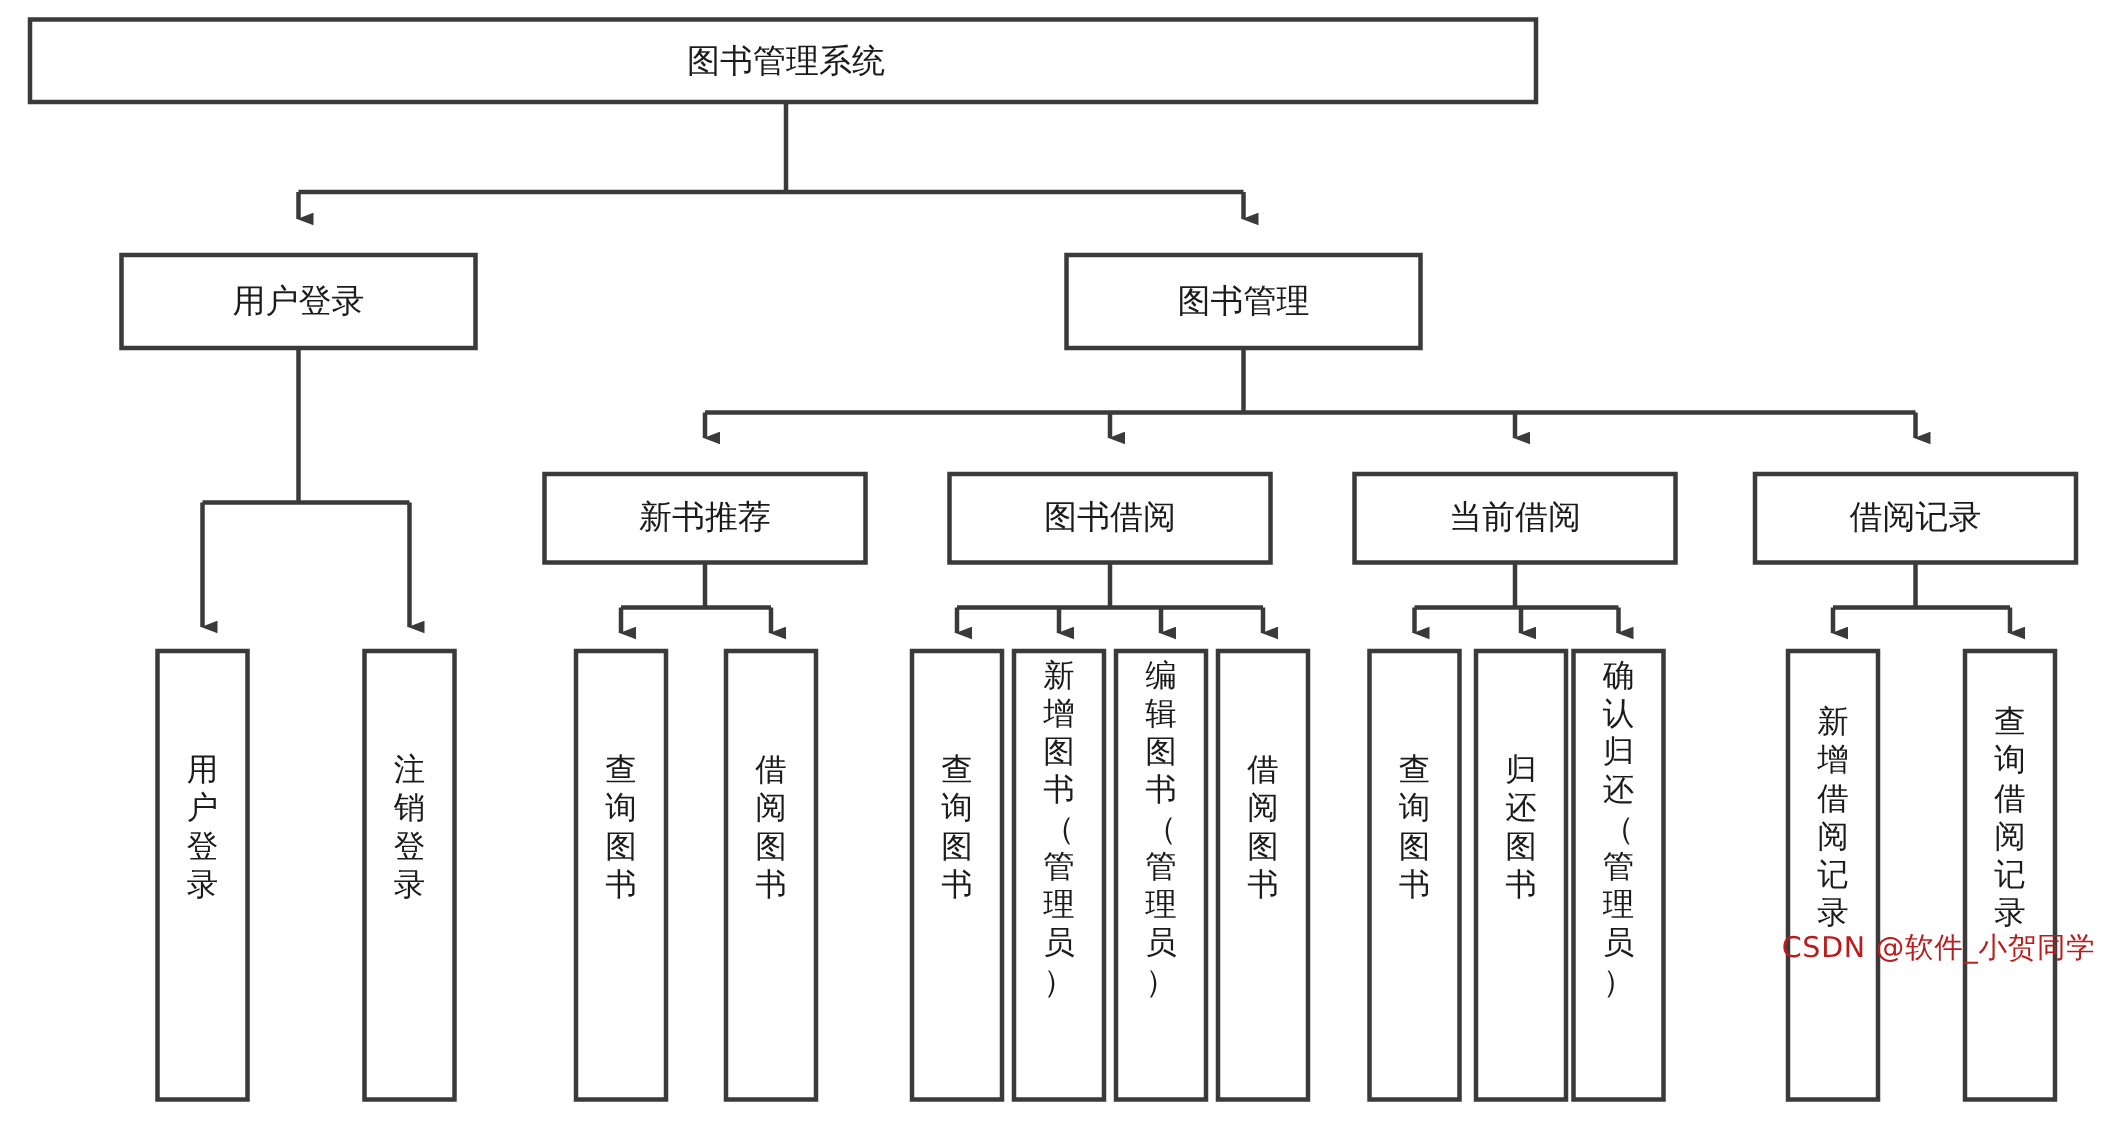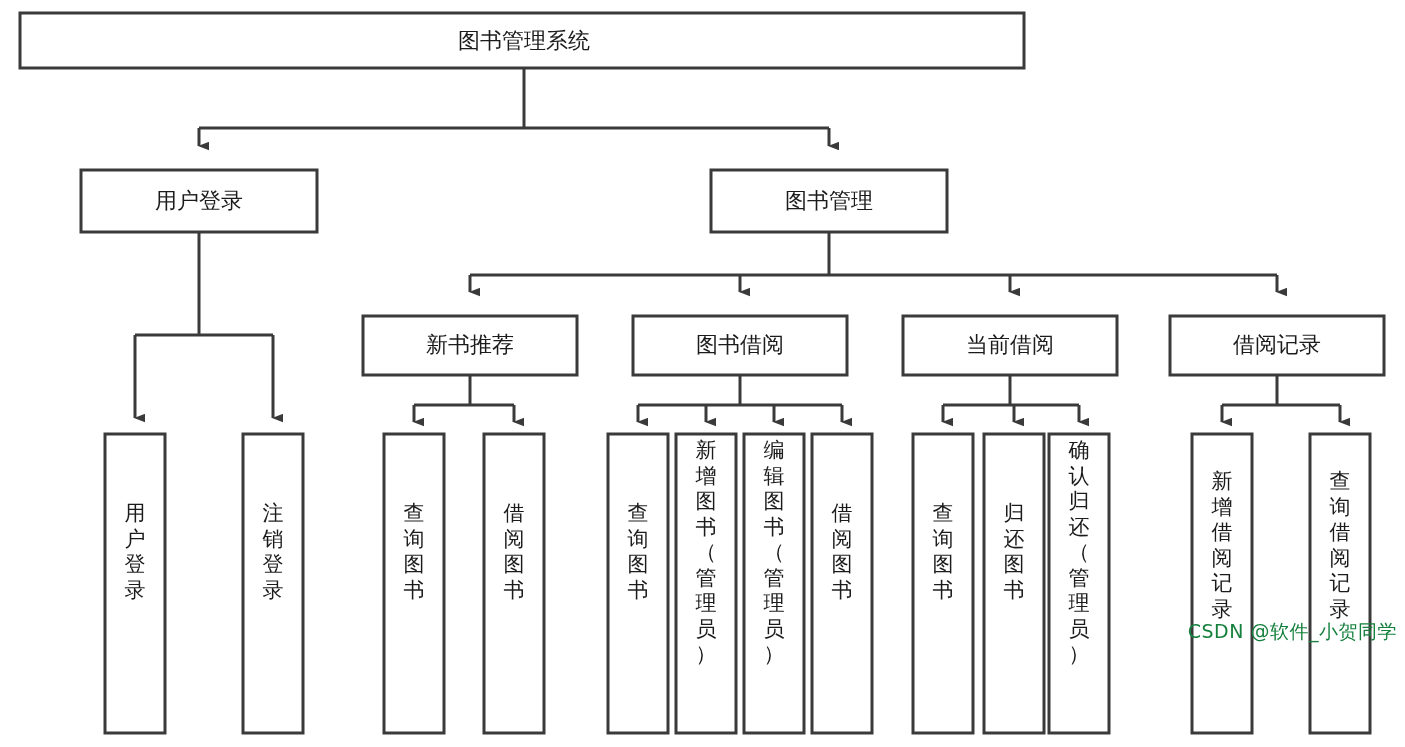--- a/index.html
+++ b/index.html
@@ -24,21 +24,21 @@
     font-family:"DejaVu Sans","Liberation Sans",sans-serif;
     fill:#1b1b1b;
     font-size:21px;
     text-anchor:middle;
   }
   .watermark{
     position:absolute;
     right:8px;bottom:6px;
     font-family:"DejaVu Sans","Liberation Sans",sans-serif;
     font-size:19px;
-    color:#15803d;
+    color:#b91c1c;
     white-space:nowrap;
     letter-spacing:0.5px;
   }
 </style>
 </head>
 <body>
 
 <div id="diagram-root">
 <svg width="1405" height="747" viewBox="0 0 1405 747" xmlns="http://www.w3.org/2000/svg">
   <defs>

